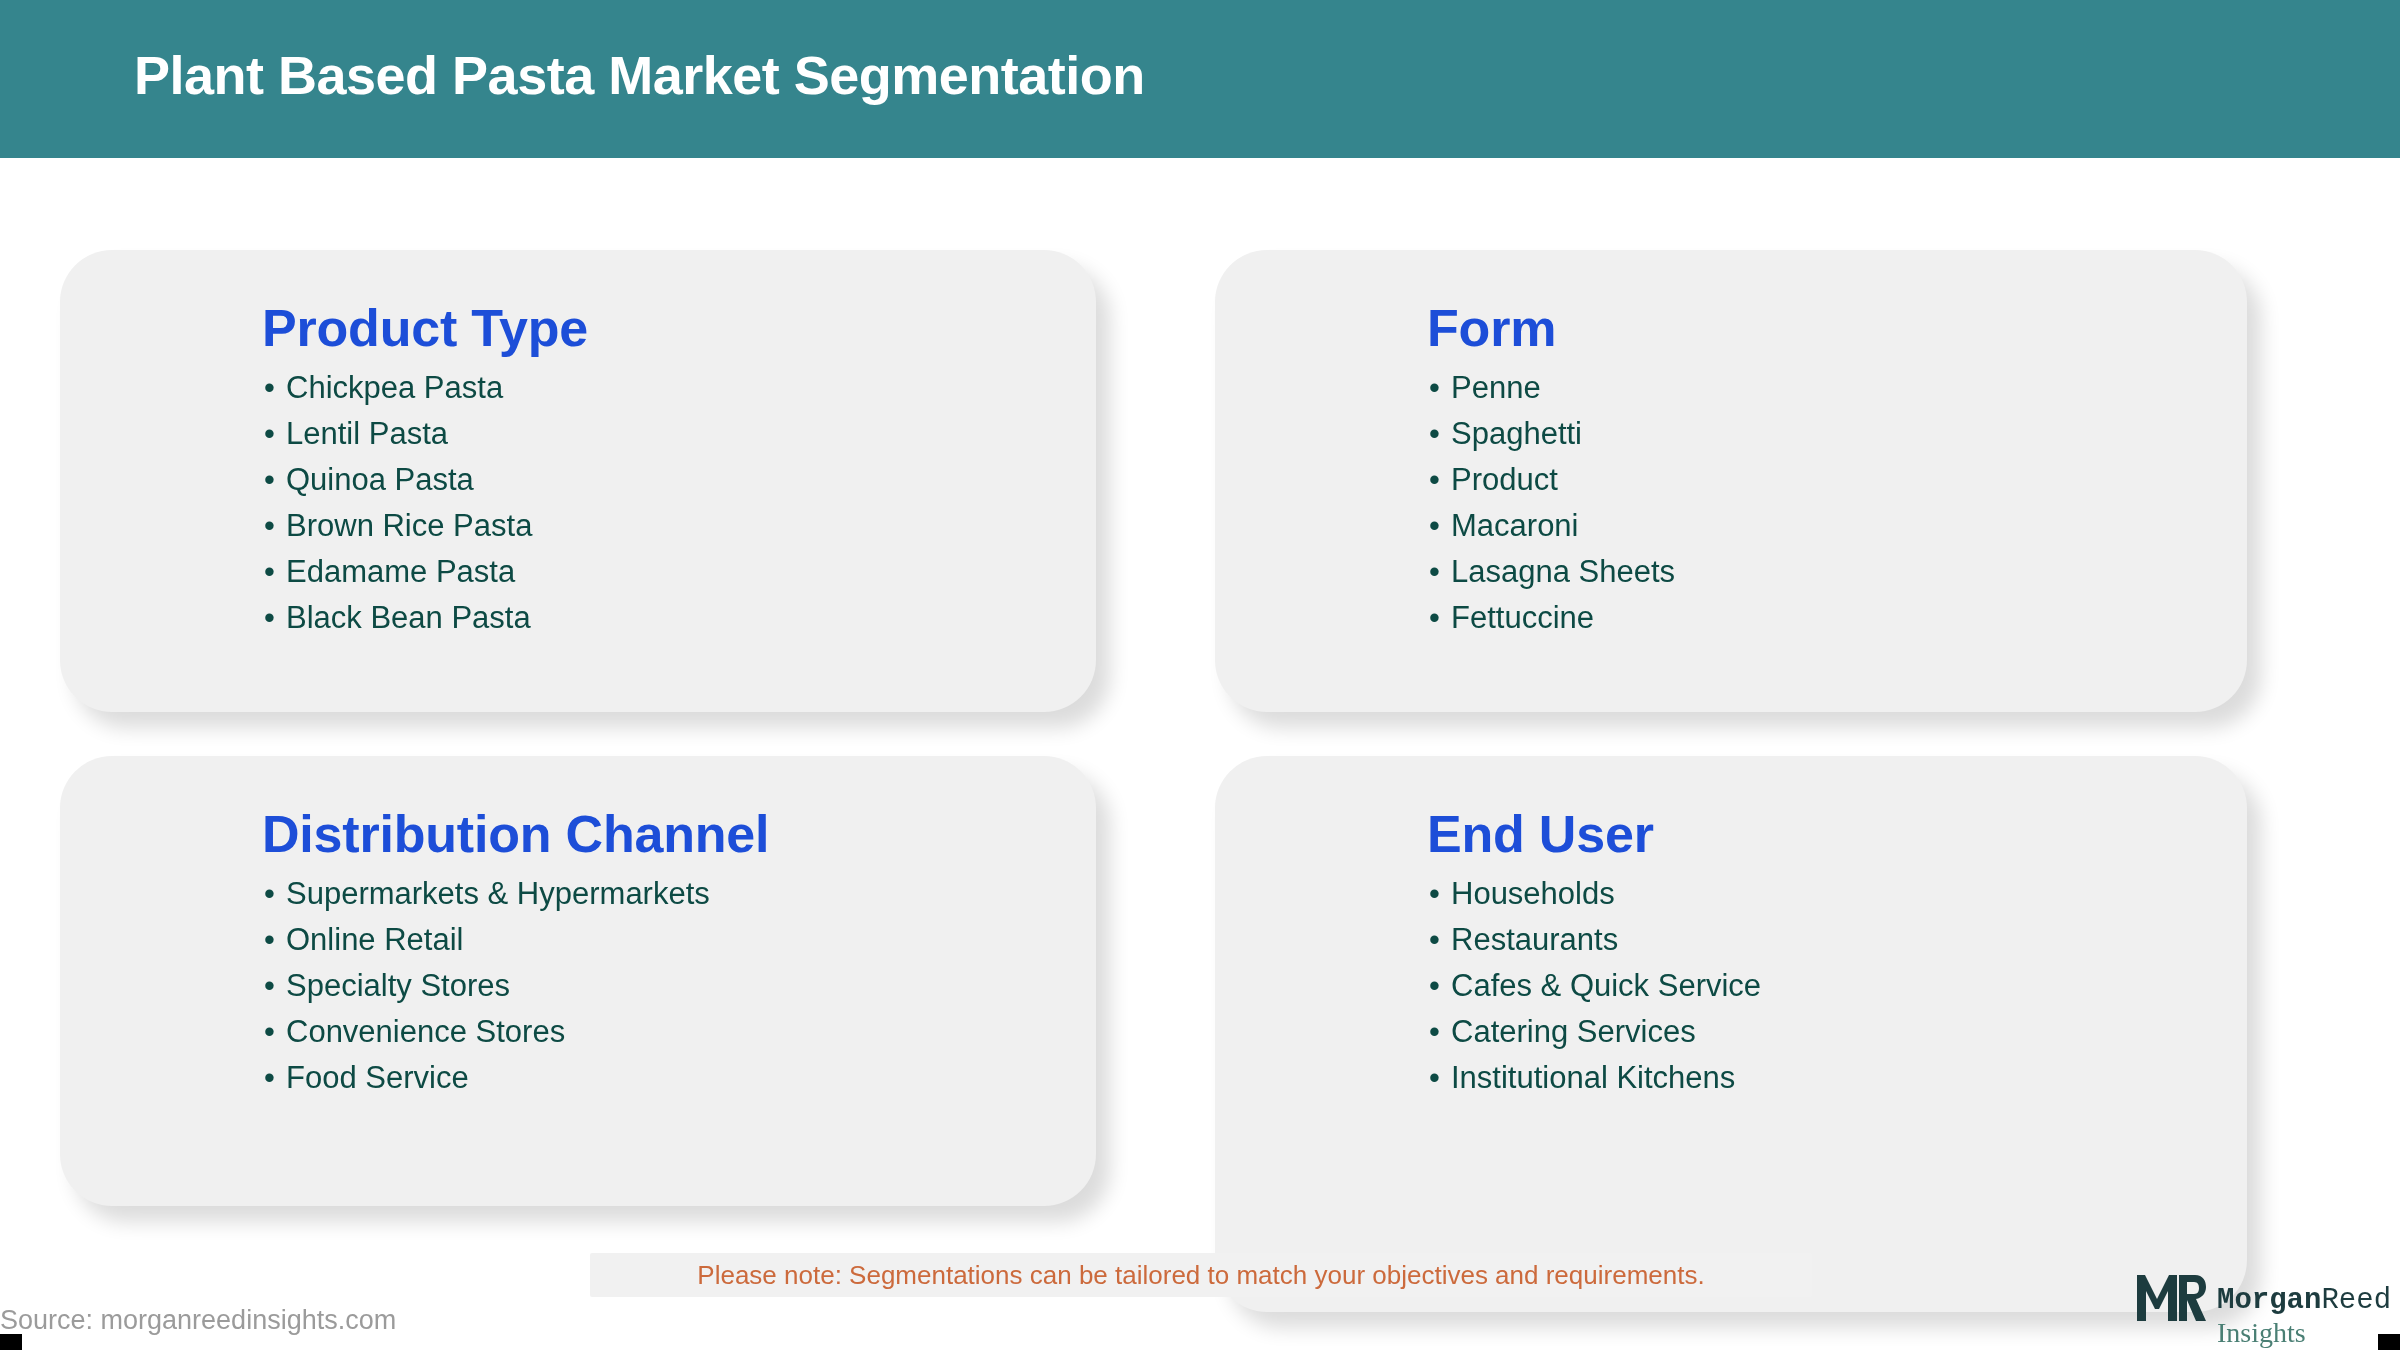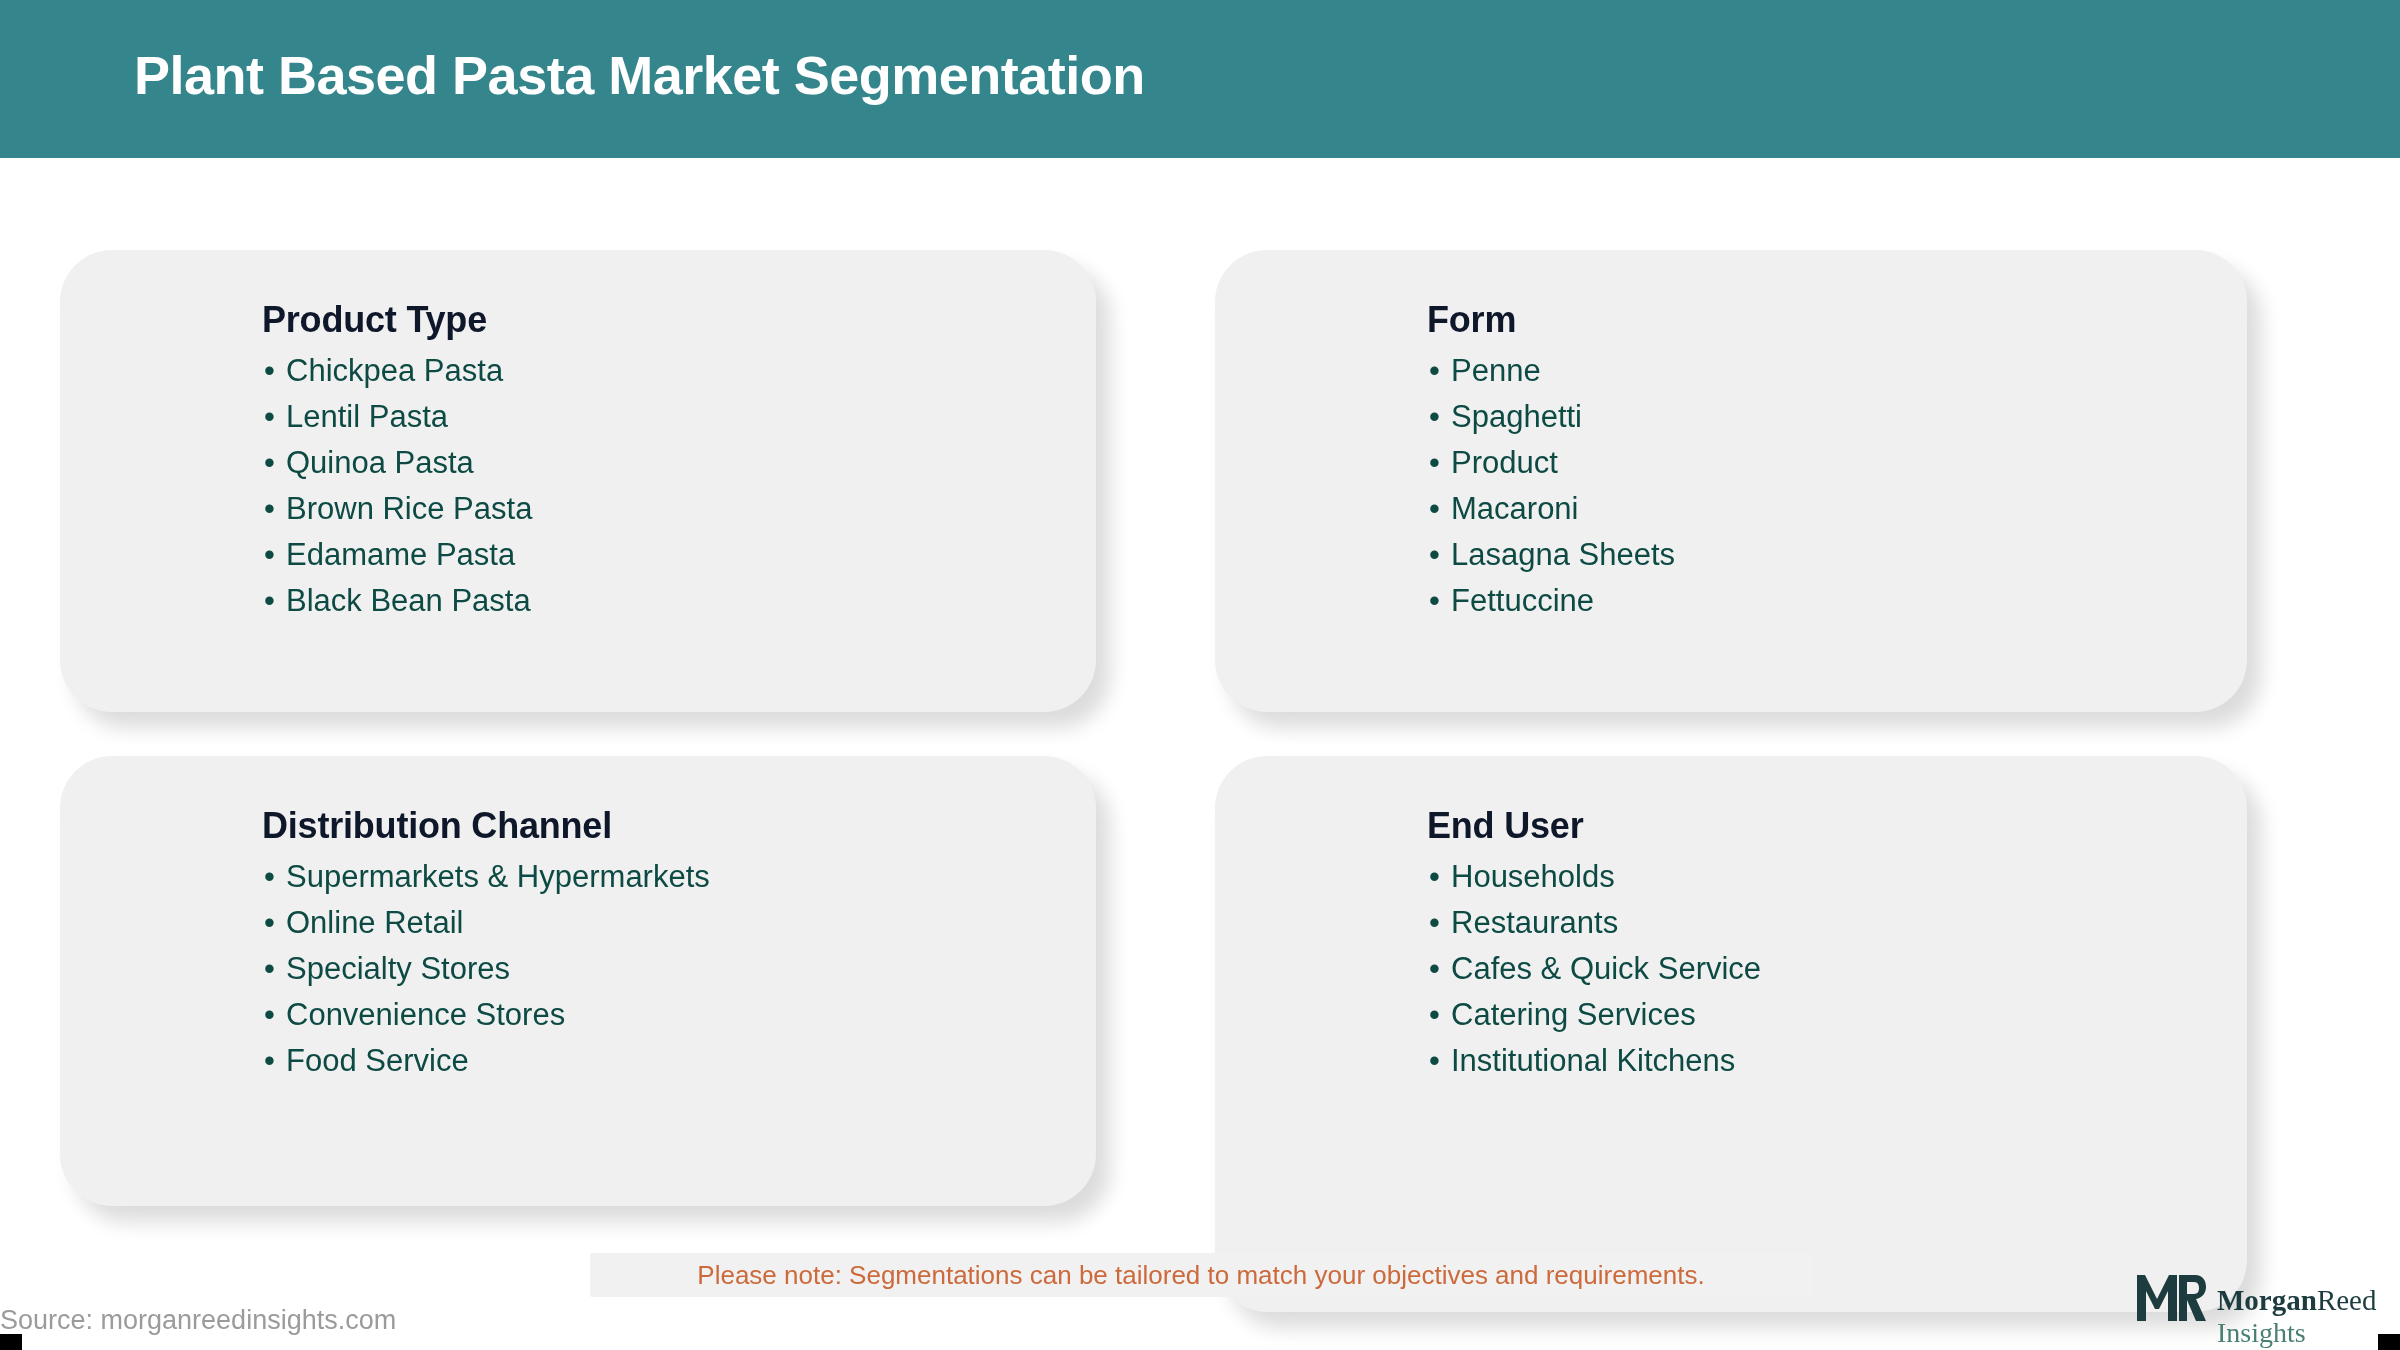--- a/index.html
+++ b/index.html
@@ -52,23 +52,23 @@
   .card-inner {
     position: absolute;
     left: 202px;
     top: 50px;
     right: 40px;
   }
   .card-tr .card-inner,
   .card-br .card-inner { left: 212px; }
 
   .card-heading {
-    font-size: 36px;
+    font-size: 52px;
     font-weight: bold;
-    color: #0f172a;
+    color: #1d4ed8;
     letter-spacing: -0.2px;
     margin: 0 0 8px 0;
     line-height: 1.1;
     white-space: nowrap;
   }
   .card-list {
     list-style: none;
     margin: 0;
     padding: 0;
   }
@@ -134,21 +134,21 @@
     height: 52px;
     flex: 0 0 auto;
   }
   .logo-words {
     display: flex;
     flex-direction: column;
     justify-content: center;
     line-height: 1.0;
   }
   .logo-line1 {
-    font-family: Liberation Serif, serif;
+    font-family: Liberation Mono, monospace;
     font-size: 29px;
     color: #1d3c3f;
     white-space: nowrap;
     margin-top: 38px;
   }
   .logo-line1 b { font-weight: bold; }
   .logo-line1 span.reed { font-weight: normal; }
   .logo-line2 {
     font-family: "Liberation Serif", serif;
     font-size: 28px;

